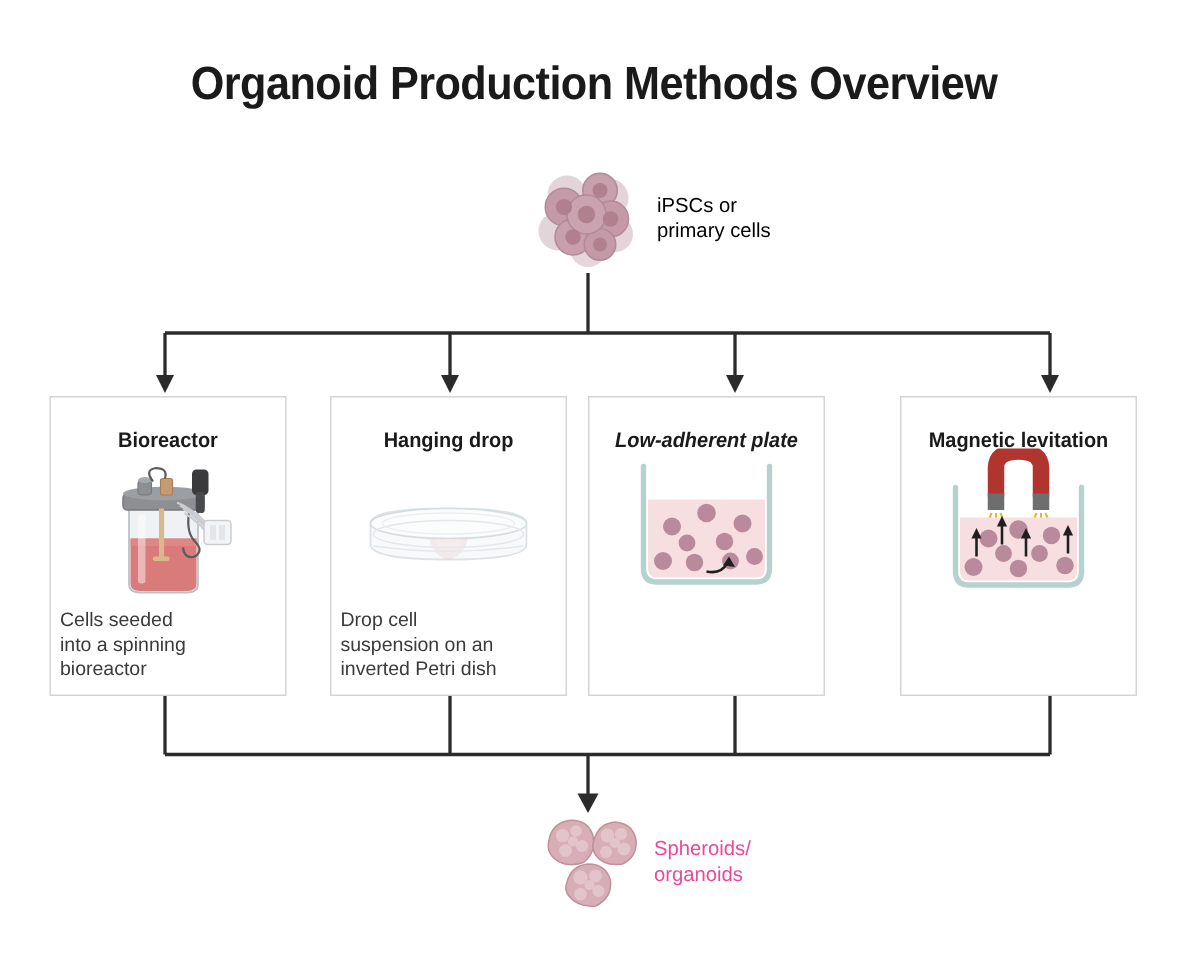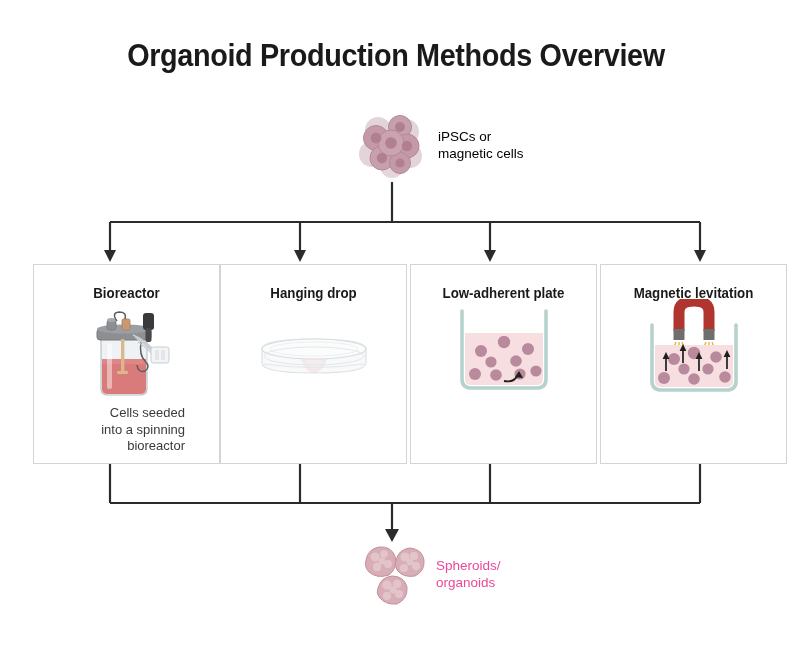--- a/index.html
+++ b/index.html
@@ -30,45 +30,45 @@
 
   
   #source-node{position:absolute;left:352px;top:110px;width:80px;height:70px;}
   #source-label{
     position:absolute;left:438px;top:128px;width:140px;
     font-size:13.5px;line-height:17px;color:#000000;
   }
 
   
   .method-box{
-    position:absolute;top:264px;width:187px;height:200px;
+    position:absolute;top:264px;width:158px;height:200px;
     border:1px solid #d4d4d4;
     background:#ffffff;
     box-sizing:border-box;
     padding-left:36px;
   }
   #box-0{left:33px;}
   #box-1{left:220px;}
-  #box-2{left:410px;}
+  #box-2{left:392px;font-style:italic;}
   #box-3{left:600px;text-decoration:underline;}
 
   .method-title{
     position:absolute;left:0;top:20px;width:100%;
     text-align:center;
     font-size:14px;font-weight:bold;color:#1a1a1a;
     font-family:"Liberation Sans Narrow","Liberation Sans",sans-serif;
     transform:scaleX(0.95);
   }
   .method-art{
     position:absolute;left:0;top:44px;width:100%;height:92px;
   }
   .method-art svg{display:block;margin:0 auto;}
   .method-caption{
     position:absolute;left:6px;top:140px;width:145px;
-    text-align:right;
+    text-align:left;
     font-size:13px;line-height:16.5px;color:#3a3a3a;
   }
 
   
   #output-node{position:absolute;left:358px;top:540px;width:74px;height:72px;}
   #output-label{
     position:absolute;left:436px;top:557px;width:150px;
     font-size:13.5px;line-height:17px;color:#ec4899;
   }
 </style>
@@ -131,21 +131,21 @@
         <circle cx="48" cy="17" r="5"></circle>
         <circle cx="55" cy="36" r="5.2"></circle>
         <circle cx="30" cy="48" r="5.2"></circle>
         <circle cx="48" cy="53" r="4.6"></circle>
         <circle cx="39" cy="33" r="5.8"></circle>
       </g>
     </svg>
   </div>
   <div id="source-label">
     <div>iPSCs or</div>
-    <div>magnetic cells</div>
+    <div>primary cells</div>
   </div>
 
   <div class="method-box" id="box-0">
     <div class="method-title">Bioreactor</div>
     <div class="method-art">
       <svg width="104" height="92" viewBox="0 0 104 92">
 
         <path d="M26,28 L26,80 Q26,86 33,86 L65,86 Q72,86 72,80 L72,28 Z" fill="#eef2f4" stroke="#b9c2c7" stroke-width="1.2"></path>
 
         <path d="M27,50 L27,80 Q27,85 33,85 L65,85 Q71,85 71,80 L71,50 Z" fill="#d97b7b"></path>
@@ -198,20 +198,25 @@
         <path d="M48,44 Q62,40 76,44 Q74,62 62,64 Q50,62 48,44 Z" fill="#efa9ab"></path>
         <path d="M52,45 Q62,42 72,45 Q70,58 62,60 Q54,58 52,45 Z" fill="#f4bcbd" opacity="0.85"></path>
 
         <path d="M10,40 Q10,30 62,30 Q114,30 114,40 L114,54 Q114,64 62,64 Q10,64 10,54 Z" fill="#f6f8f9" opacity="0.82" stroke="#d6dde0" stroke-width="1.2"></path>
         <ellipse cx="62" cy="40" rx="52" ry="10" fill="#fbfcfc" stroke="#d6dde0" stroke-width="1.1"></ellipse>
         <ellipse cx="62" cy="47" rx="50" ry="9" fill="none" stroke="#e3e8ea" stroke-width="1"></ellipse>
         <ellipse cx="62" cy="40" rx="44" ry="7" fill="none" stroke="#eceff1" stroke-width="1"></ellipse>
 
         <path d="M12,55 Q62,62 112,55" fill="none" stroke="#e3e8ea" stroke-width="1"></path>
       </svg>
+    </div>
+    <div class="method-caption">
+      <div>Drop cell</div>
+      <div>suspension on an</div>
+      <div>inverted Petri dish</div>
     </div>
   </div>
 
   <div class="method-box" id="box-2">
     <div class="method-art" style="top:40px">
       <svg width="112" height="96" viewBox="0 0 112 96">
 
         <path d="M17,28 L95,28 L95,74 Q95,80 89,80 L23,80 Q17,80 17,74 Z" fill="#f7dfe1"></path>
 
         <path d="M14,6 L14,74 Q14,83 23,83 L89,83 Q98,83 98,74 L98,6" fill="none" stroke="#b5d2ce" stroke-width="3.6" stroke-linecap="round"></path>

